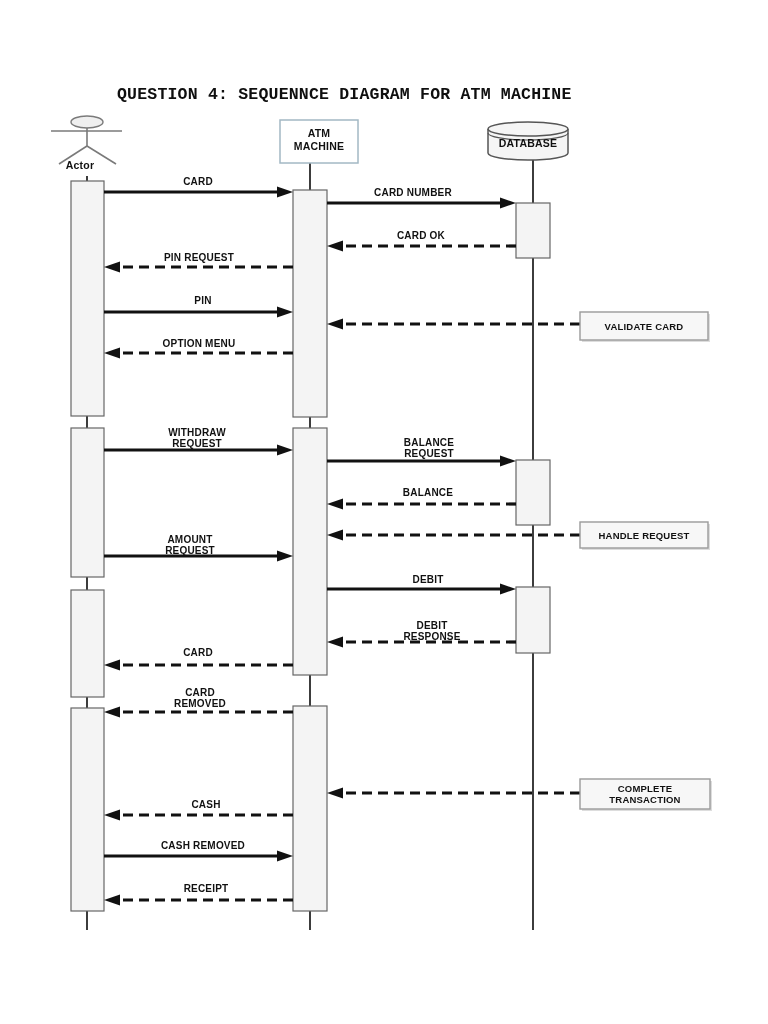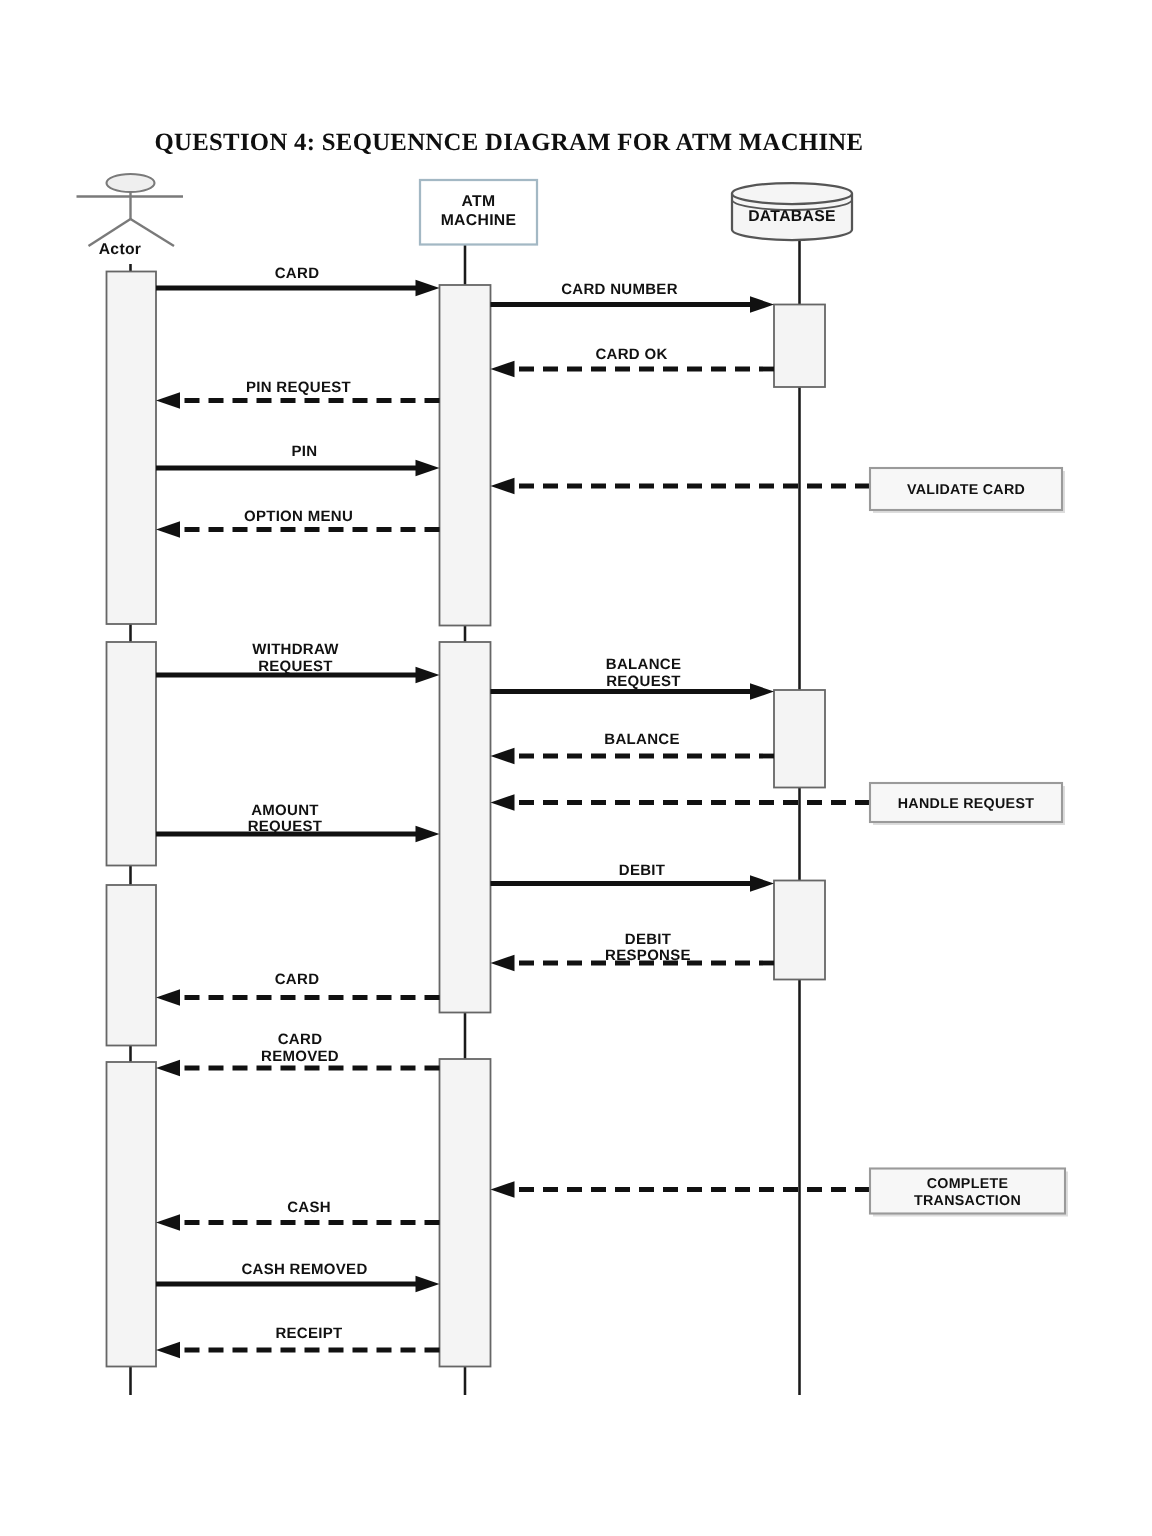--- a/index.html
+++ b/index.html
@@ -1,22 +1,22 @@
 <!DOCTYPE html>
 <html><head>
 <meta charset="utf-8">
 <style>
   html,body{margin:0;padding:0;}
   body{
     width:768px;height:1024px;position:relative;background:#ffffff;overflow:hidden;
     font-family:"Liberation Sans",sans-serif;
   }
   .page-title{
-    position:absolute;left:103px;top:85px;
-    font-family:Liberation Serif, serif;
+    position:absolute;left:117px;top:85px;
+    font-family:Liberation Mono, monospace;
     font-weight:bold;font-size:16.5px;color:#0f0f0f;
     letter-spacing:.2px;white-space:nowrap;
   }
   svg{position:absolute;left:0;top:0;}
   text{font-family:"Liberation Sans",sans-serif;}
   .msg-label{font-size:10px;font-weight:bold;fill:#111;letter-spacing:.2px;}
   .note-label{font-size:9.5px;font-weight:bold;fill:#111;letter-spacing:.2px;}
   .head-label{font-size:10.5px;font-weight:bold;fill:#111;letter-spacing:.2px;}
 </style>
 </head>

